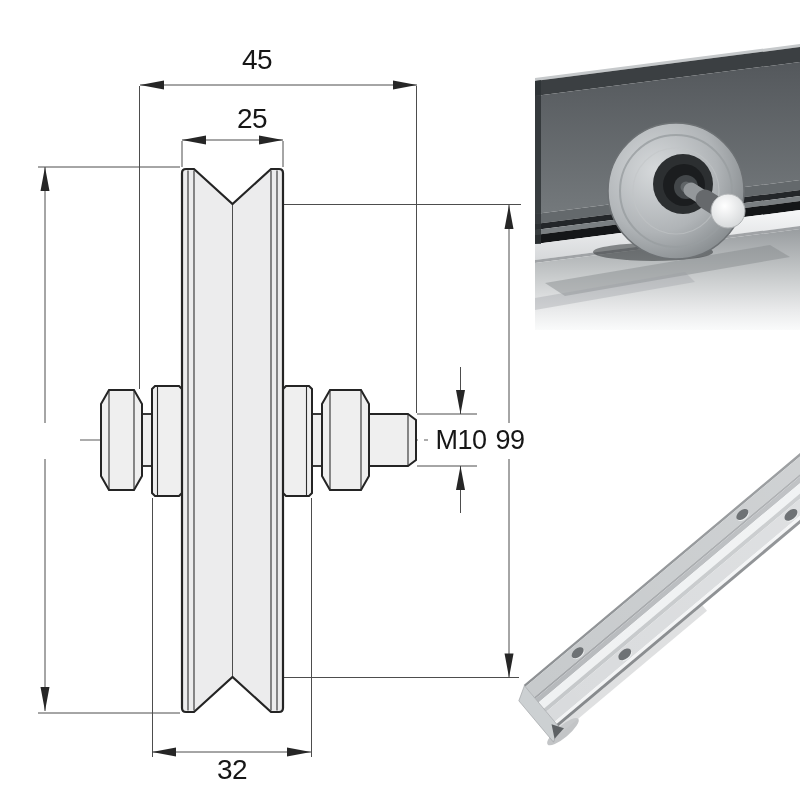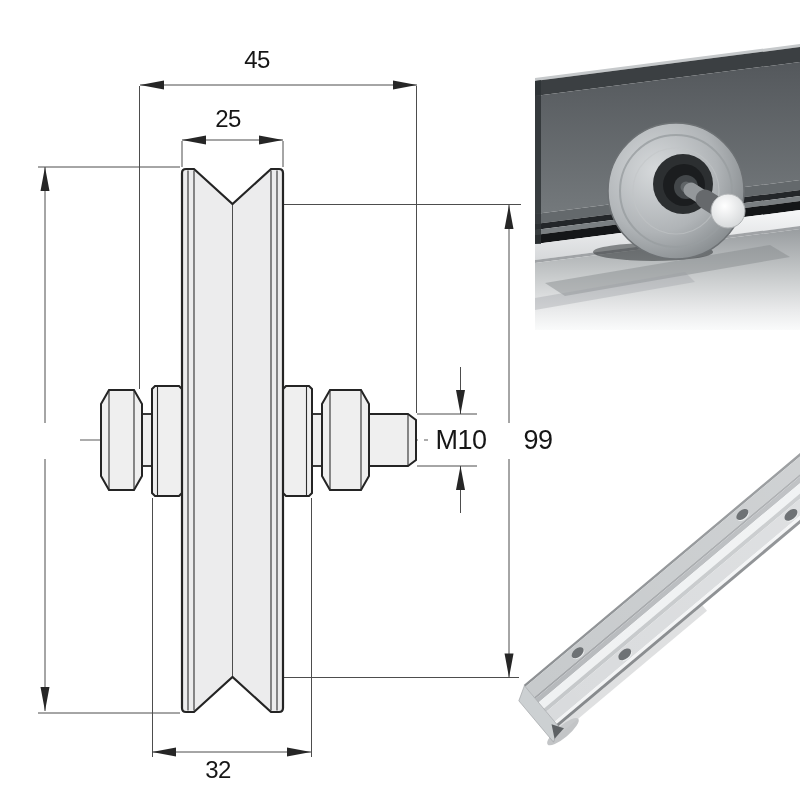--- a/index.html
+++ b/index.html
@@ -1,19 +1,19 @@
 <!DOCTYPE html>
 <html><head>
 <meta charset="utf-8">
 <style>
   html,body{margin:0;padding:0;background:#ffffff;}
   #app{position:relative;width:800px;height:800px;background:#ffffff;overflow:hidden;
        font-family:"Liberation Sans",sans-serif;}
   #drawing-svg{position:absolute;left:0;top:0;}
-  .dim-label{position:absolute;transform:translate(-50%,-50%);font-size:24px;line-height:1;
+  .dim-label{position:absolute;transform:translate(-50%,-50%);font-size:28px;line-height:1;
              color:#161616;letter-spacing:-0.5px;white-space:nowrap;}
   .dim-label.small{font-size:27px;}
 </style>
 </head>
 <body>
 
 <div id="app">
 
 <svg id="drawing-svg" width="800" height="800" viewBox="0 0 800 800">
   <defs>
@@ -202,17 +202,17 @@
         <ellipse cx="312" cy="-11.3" rx="7.5" ry="4.5" fill="#eceeef"></ellipse>
         <ellipse cx="312" cy="-12.5" rx="7.5" ry="4.5" fill="#6e7275"></ellipse>
       </g>
       <polygon points="-2,1 -16,9 -16,-45 -2,-53" fill="#ccd0d2" stroke="#9da0a3" stroke-width="0.6"></polygon>
       <polygon points="-13,7 -6,-6 1,5" fill="#5d6164"></polygon>
     </g>
   </g>
 </svg>
 
   <div class="dim-label" style="left:257px;top:60px;">45</div>
-  <div class="dim-label" style="left:228px;top:119px;">25</div>
+  <div class="dim-label" style="left:252px;top:119px;">25</div>
   <div class="dim-label small" style="left:461px;top:440px;">M10</div>
-  <div class="dim-label small" style="left:510px;top:440px;margin-left:28px;">99</div>
-  <div class="dim-label" style="left:218px;top:770px;">32</div>
+  <div class="dim-label small" style="left:510px;top:440px;">99</div>
+  <div class="dim-label" style="left:232px;top:770px;">32</div>
 </div>
 
 </body></html>

